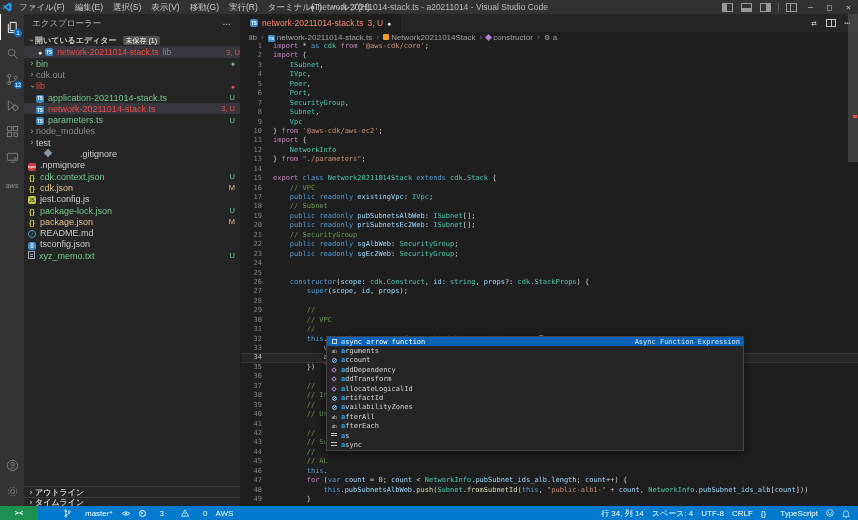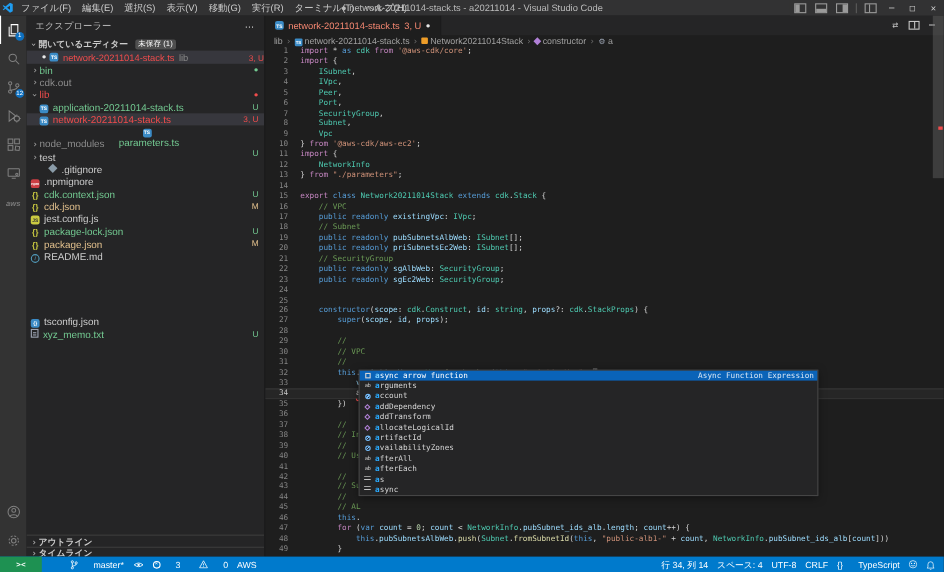--- a/index.html
+++ b/index.html
@@ -290,34 +290,34 @@
       <div class="tree-row" style="padding-left: 12px;">
         <span><span class="fico box ts">TS</span></span>
         <span class="c-added">application-20211014-stack.ts</span>
         <span class="tree-badge c-added">U</span>
       </div>
       <div class="tree-row sel" style="padding-left: 12px;">
         <span><span class="fico box ts">TS</span></span>
         <span class="c-err">network-20211014-stack.ts</span>
         <span class="tree-badge c-err">3, U</span>
       </div>
-      <div class="tree-row" style="padding-left: 12px; flex-direction: column;">
+      <div class="tree-row" style="padding-left: 12px;">
         <span><span class="fico box ts">TS</span></span>
         <span class="c-added">parameters.ts</span>
         <span class="tree-badge c-added">U</span>
       </div>
       <div class="tree-row" style="padding-left: 4px;">
         <span class="chev">›</span>
         <span class="c-ign">node_modules</span>
       </div>
       <div class="tree-row" style="padding-left: 4px;">
         <span class="chev">›</span>
         <span class="c-def">test</span>
       </div>
-      <div class="tree-row" style="padding-left: 20px;">
+      <div class="tree-row" style="padding-left: 20px; gap: 24px;">
         <span><span class="fico diamond"></span></span>
         <span class="c-def">.gitignore</span>
       </div>
       <div class="tree-row" style="padding-left: 4px;">
         <span><span class="fico box npm">npm</span></span>
         <span class="c-def">.npmignore</span>
       </div>
       <div class="tree-row" style="padding-left: 4px;">
         <span><span class="fico braces">{}</span></span>
         <span class="c-added">cdk.context.json</span>
@@ -339,21 +339,21 @@
       </div>
       <div class="tree-row" style="padding-left: 4px;">
         <span><span class="fico braces">{}</span></span>
         <span class="c-mod">package.json</span>
         <span class="tree-badge c-mod">M</span>
       </div>
       <div class="tree-row" style="padding-left: 4px;">
         <span><span class="fico info">i</span></span>
         <span class="c-def">README.md</span>
       </div>
-      <div class="tree-row" style="padding-left: 4px; margin-top: 48px;">
+      <div class="tree-row" style="padding-left: 4px;">
         <span><span class="fico box tscfg">{}</span></span>
         <span class="c-def">tsconfig.json</span>
       </div>
       <div class="tree-row" style="padding-left: 4px;">
         <span><span class="fico txt"></span></span>
         <span class="c-added">xyz_memo.txt</span>
         <span class="tree-badge c-added">U</span>
       </div>
     </div>
   <div id="sb-bottom">

